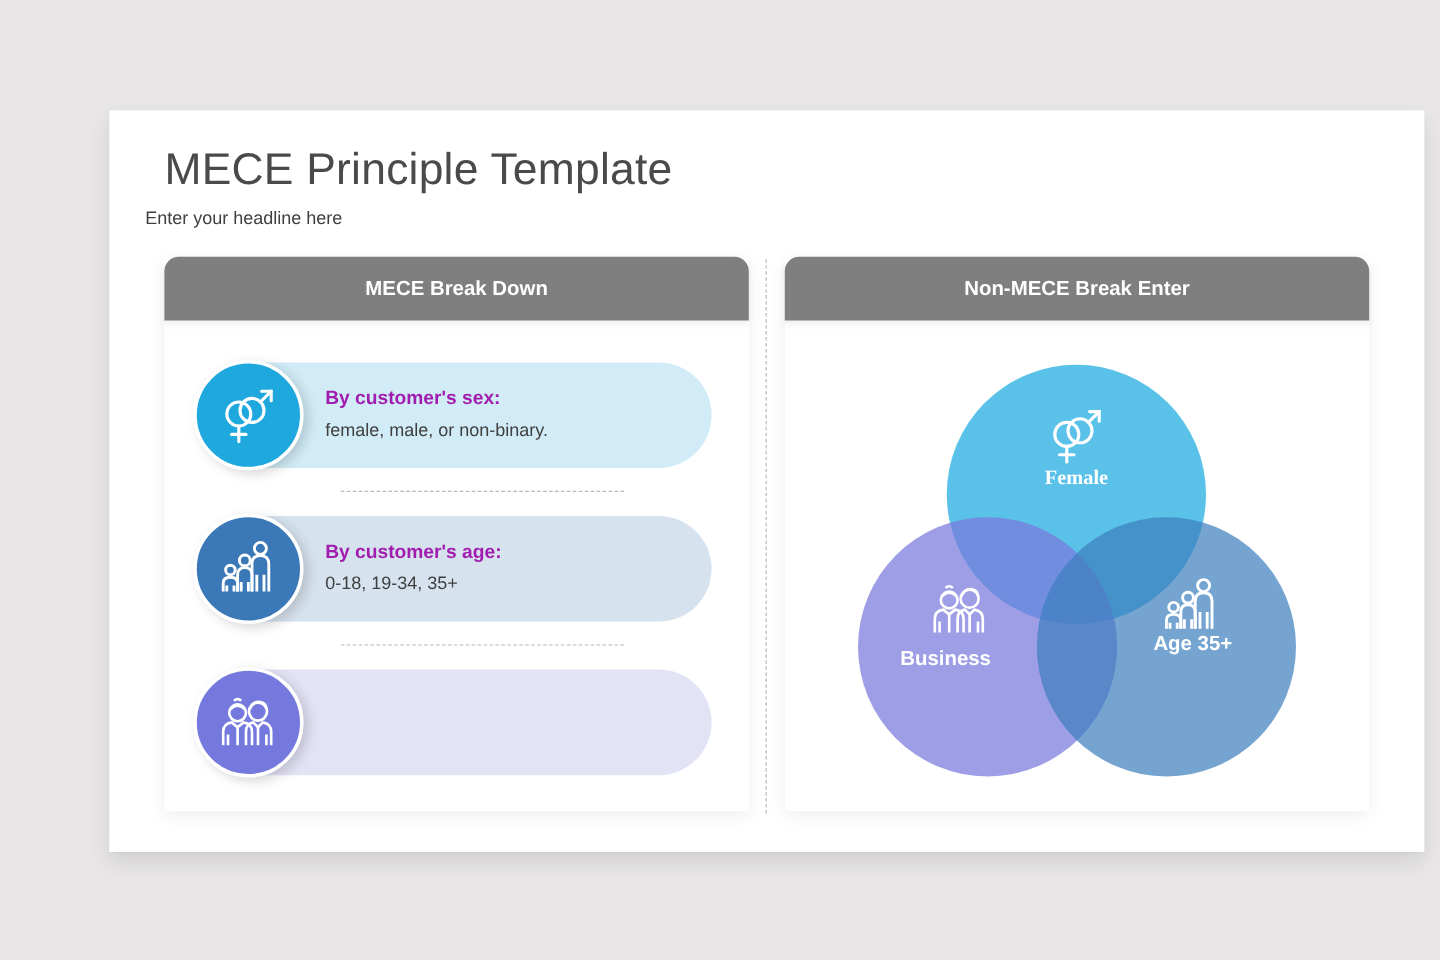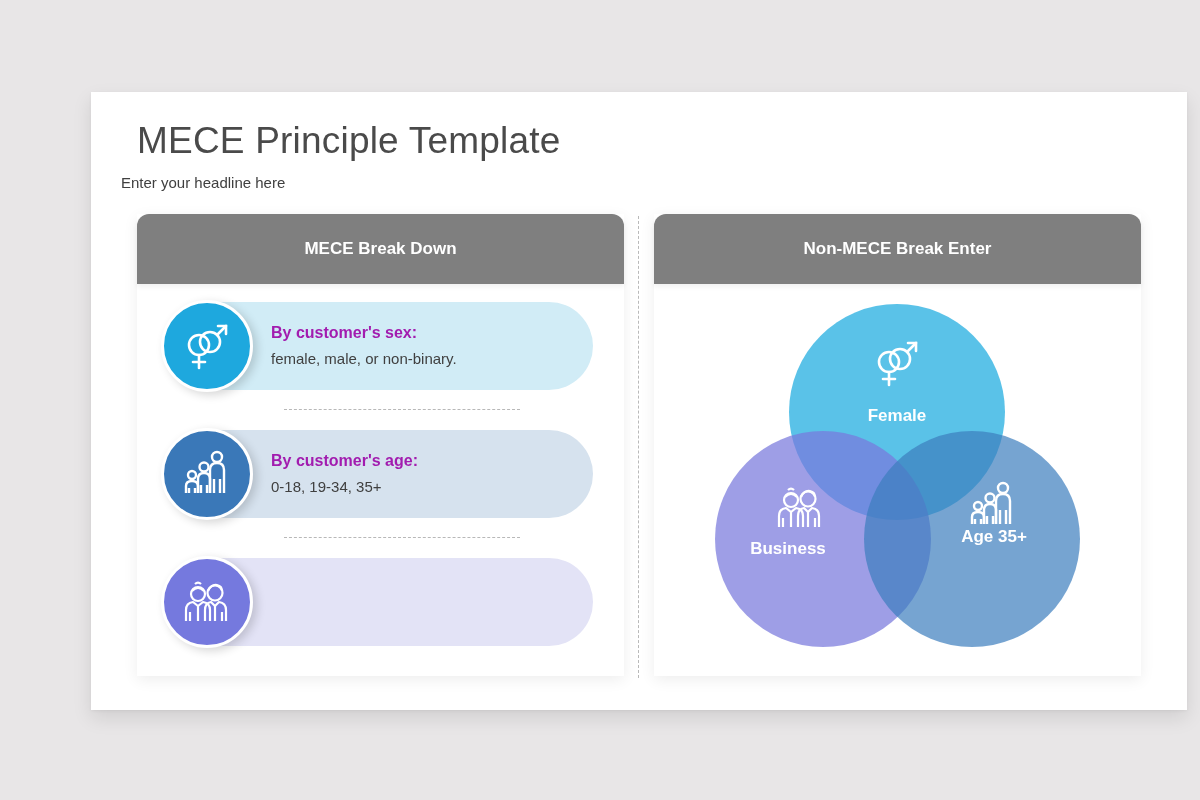--- a/index.html
+++ b/index.html
@@ -22,21 +22,21 @@
   }
 
   .panel {
     position: absolute; top: 122px; width: 487px; height: 462px;
     background: #ffffff;
     box-shadow: 0 4px 14px rgba(0,0,0,0.07);
   }
   .panel.left { left: 46px; }
   .panel.right { left: 563px; }
   .panel-header {
-    height: 70px; background: #7f7f7f; border-radius: 12px 12px 0 0;
+    height: 53px; background: #7f7f7f; border-radius: 12px 12px 0 0;
     color: #ffffff; font-weight: bold; font-size: 17px;
     display: flex; align-items: center; justify-content: center;
     box-shadow: 0 3px 5px rgba(0,0,0,0.06);
   }
 
   .divider-v {
     position: absolute; left: 547px; top: 124px; height: 462px; width: 0;
     border-left: 1px dashed #b9b9b9;
   }
 
@@ -156,21 +156,21 @@
       <div class="venn-circle" style="left:210px; top:164px; background:rgba(60,125,190,0.70);"></div>
 
       <svg class="venn-icon" style="left:215px; top:68px;" width="56" height="56" viewBox="0 0 56 56" fill="none" stroke="#fff" stroke-width="2.6" stroke-linecap="round">
         <circle cx="20" cy="27" r="10"></circle>
         <circle cx="31" cy="24" r="10"></circle>
         <line x1="20" y1="37" x2="20" y2="50"></line>
         <line x1="14" y1="44" x2="26" y2="44"></line>
         <line x1="38" y1="17" x2="47" y2="8"></line>
         <polyline points="39,8 47,8 47,16"></polyline>
       </svg>
-      <div class="venn-label" style="left:163px; top:139px;">Female</div>
+      <div class="venn-label" style="left:163px; top:121px;font-family:Liberation Serif, serif;">Female</div>
 
       <svg class="venn-icon" style="left:118px; top:213px;" width="56" height="56" viewBox="0 0 56 56" fill="none" stroke="#fff" stroke-width="2.2" stroke-linejoin="round">
         <circle cx="19" cy="20" r="7"></circle>
         <path d="M13 17 Q19 11 25 17"></path>
         <path d="M16 10 Q19 7 22 10"></path>
         <path d="M7 47 V36 Q7 29 14 28 L19 32 L24 28 Q31 29 31 36 V47"></path>
         <line x1="11" y1="47" x2="11" y2="38"></line>
         <line x1="19" y1="32" x2="19" y2="47"></line>
         <circle cx="36" cy="19" r="7.5"></circle>
         <path d="M29 17 Q32 10 38 11 Q43 12 43 17"></path>

